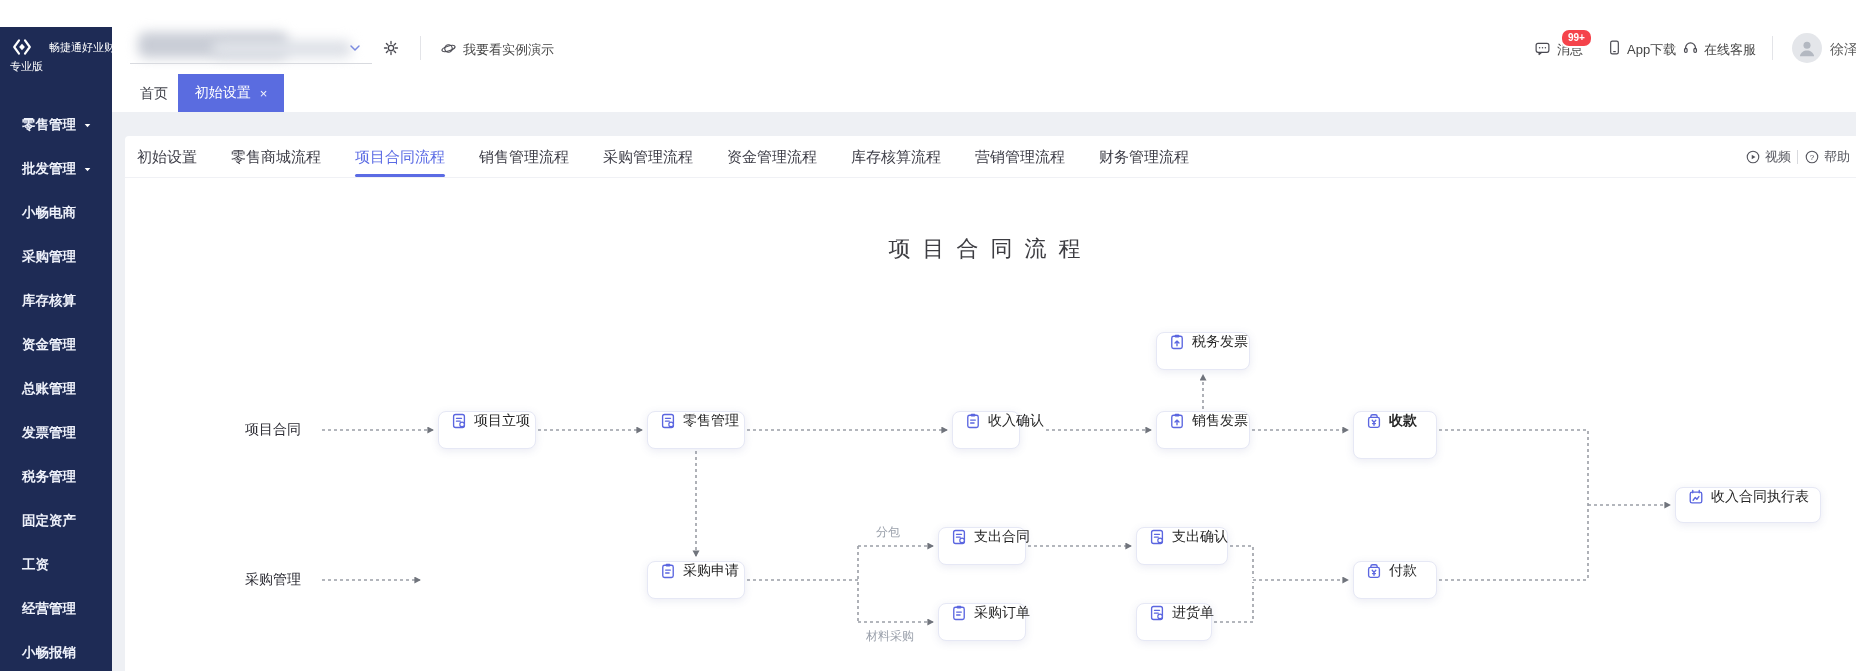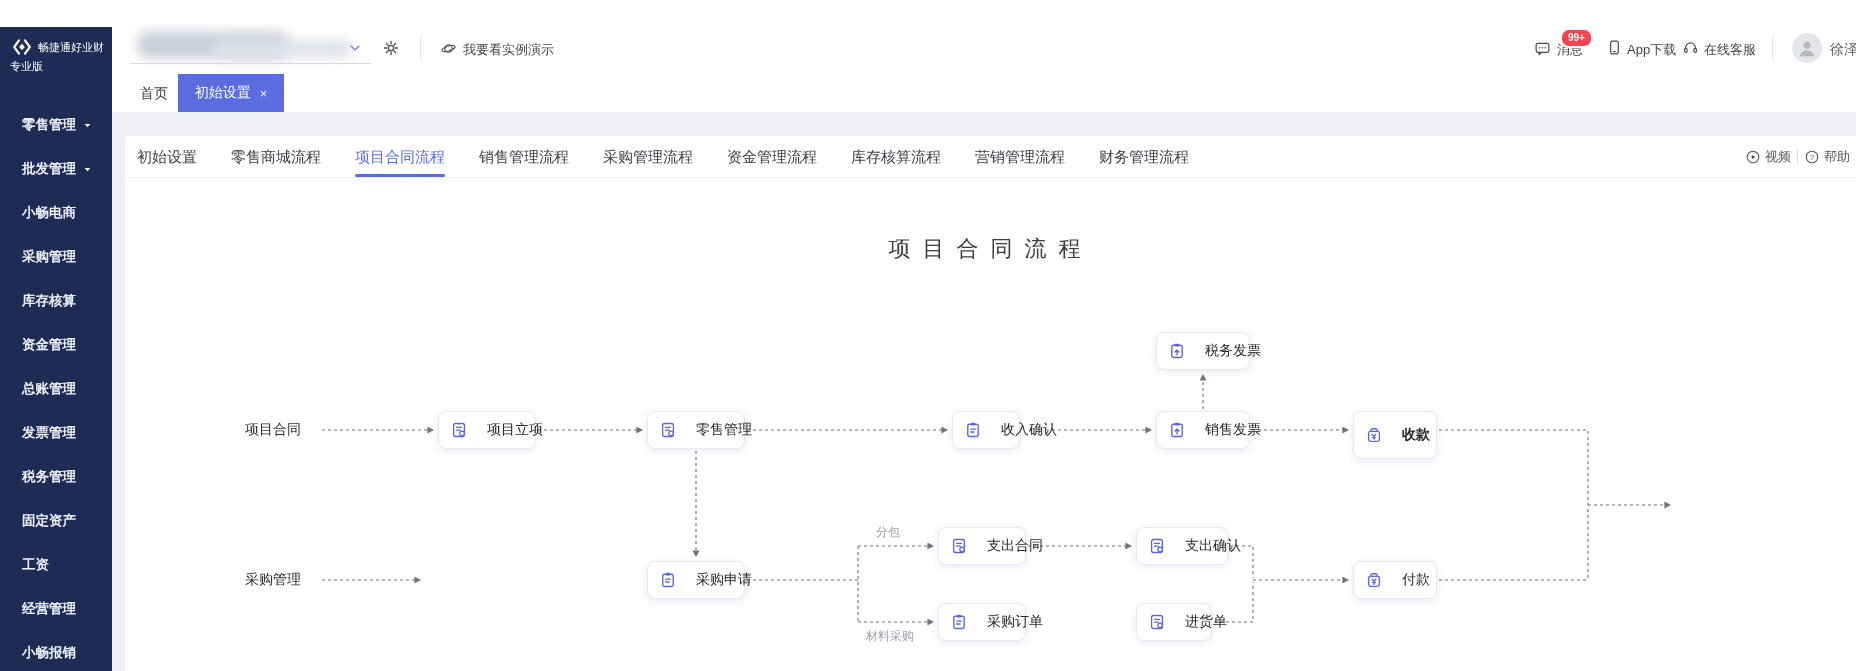--- a/index.html
+++ b/index.html
@@ -1,20 +1,20 @@
 <!DOCTYPE html>
 <html><head>
 <meta charset="utf-8">
 <style>
   html,body{margin:0;padding:0;background:#fff;}
   #app{position:relative;width:1856px;height:671px;overflow:hidden;background:#fff;
        font-family:"Liberation Sans","DejaVu Sans",sans-serif;color:#333;}
   
   #sidebar{position:absolute;left:0;top:27px;width:112px;height:644px;background:#1e2b55;}
-  #logo-row{position:absolute;left:10px;top:8px;display:flex;align-items:center;gap:4px;}
+  #logo-row{position:absolute;left:10px;top:8px;display:flex;align-items:center;gap:15px;}
   #logo-row svg{flex:0 0 auto;}
   #brand-name{color:#fff;font-size:11px;white-space:nowrap;}
   #edition{position:absolute;left:10px;top:32px;color:#fff;font-size:11px;font-weight:normal;}
   #sidebar-menu{position:absolute;left:0;top:76px;width:112px;}
   .side-item{height:44px;display:flex;align-items:center;padding-left:22px;color:#eef1fa;
              font-size:13.5px;font-weight:bold;cursor:pointer;white-space:nowrap;}
   .side-item .caret{margin-left:7px;display:inline-flex;}
   
   #topbar{position:absolute;left:112px;top:0;right:0;height:70px;background:#fff;}
   .blur-blob{position:absolute;border-radius:8px;filter:blur(6px);}
@@ -42,21 +42,21 @@
   .nav-tab.active{color:#5b6be4;}
   .nav-tab.active::after{content:'';position:absolute;left:0;right:0;bottom:0;height:3px;background:#5b6be4;border-radius:2px;}
   #card-tools{position:absolute;right:6px;top:0;height:41px;display:flex;align-items:center;gap:6px;color:#55565e;font-size:13px;}
   #card-tools .tool{display:flex;align-items:center;gap:4px;cursor:pointer;white-space:nowrap;}
   #tools-divider{width:1px;height:14px;background:#d9dade;}
   
   #flow-layer{position:absolute;left:0;top:0;width:1856px;height:671px;pointer-events:none;}
   #flow-title{position:absolute;left:125px;right:0;top:234px;text-align:center;font-size:22px;
               letter-spacing:12px;color:#3d3d42;}
   #edges{position:absolute;left:0;top:0;}
-  .flow-node{position:absolute;display:flex;align-items:center;gap:19px;padding-left:11px;box-sizing:border-box;
+  .flow-node{position:absolute;display:flex;align-items:flex-start;gap:6px;padding-left:11px;box-sizing:border-box;
              background:#fff;border:1px solid #e6e8f5;border-radius:8px;font-size:14px;color:#262626;
              box-shadow:0 2px 8px rgba(82,92,160,.12);pointer-events:auto;cursor:pointer;white-space:nowrap;}
   .flow-icon{display:inline-flex;width:18px;height:18px;color:#5b66e0;flex:0 0 auto;}
   .flow-icon svg{width:18px;height:18px;}
   .row-label{position:absolute;font-size:14px;color:#2b2b33;white-space:nowrap;}
   .edge-label{position:absolute;font-size:12px;color:#9aa0ab;white-space:nowrap;}
 </style>
 </head>
 <body>
 
@@ -313,20 +313,29 @@
       <div class="flow-node" style="left: 1353px; top: 411px; width: 84px; height: 48px; font-weight: bold;">
         <span class="flow-icon" style="color: rgb(91, 102, 224);">
           <svg viewBox="0 0 20 20">
             <path d="M6.5 6V5a2 2 0 0 1 2-2h3a2 2 0 0 1 2 2v1" stroke="currentColor" stroke-width="1.5" fill="none" stroke-linecap="round" stroke-linejoin="round"></path>
             <rect x="4" y="6" width="12" height="11" rx="2" stroke="currentColor" stroke-width="1.5" fill="none" stroke-linecap="round" stroke-linejoin="round"></rect>
             <path d="M8 9.2l2 2.4 2-2.4M10 11.6v3.1M8.4 12.9h3.2" stroke="currentColor" stroke-width="1.5" fill="none" stroke-linecap="round" stroke-linejoin="round"></path>
           </svg>
         </span>
         <span>收款</span>
       </div>
+      <div class="flow-node" style="left: 1675px; top: 487px; width: 146px; height: 36px;">
+        <span class="flow-icon" style="color: rgb(91, 102, 224);">
+          <svg viewBox="0 0 20 20">
+            <rect x="3.6" y="4.6" width="12.8" height="12" rx="2" stroke="currentColor" stroke-width="1.5" fill="none" stroke-linecap="round" stroke-linejoin="round"></rect>
+            <path d="M6.4 2.8v2.6M13.6 2.8v2.6M6.8 13.6l2.4-3.1 1.8 2 2.2-3" stroke="currentColor" stroke-width="1.5" fill="none" stroke-linecap="round" stroke-linejoin="round"></path>
+          </svg>
+        </span>
+        <span>收入合同执行表</span>
+      </div>
       <div class="flow-node" style="left: 647px; top: 561px; width: 98px; height: 38px;">
         <span class="flow-icon" style="color: rgb(91, 102, 224);">
           <svg viewBox="0 0 20 20">
             <rect x="4.2" y="3.6" width="11.6" height="13.6" rx="2" stroke="currentColor" stroke-width="1.5" fill="none" stroke-linecap="round" stroke-linejoin="round"></rect>
             <rect x="7.4" y="2" width="5.2" height="3" rx="1" fill="currentColor"></rect>
             <path d="M7.4 9h5.2M7.4 12.2h3.8" stroke="currentColor" stroke-width="1.5" fill="none" stroke-linecap="round" stroke-linejoin="round"></path>
           </svg>
         </span>
         <span>采购申请</span>
       </div>

